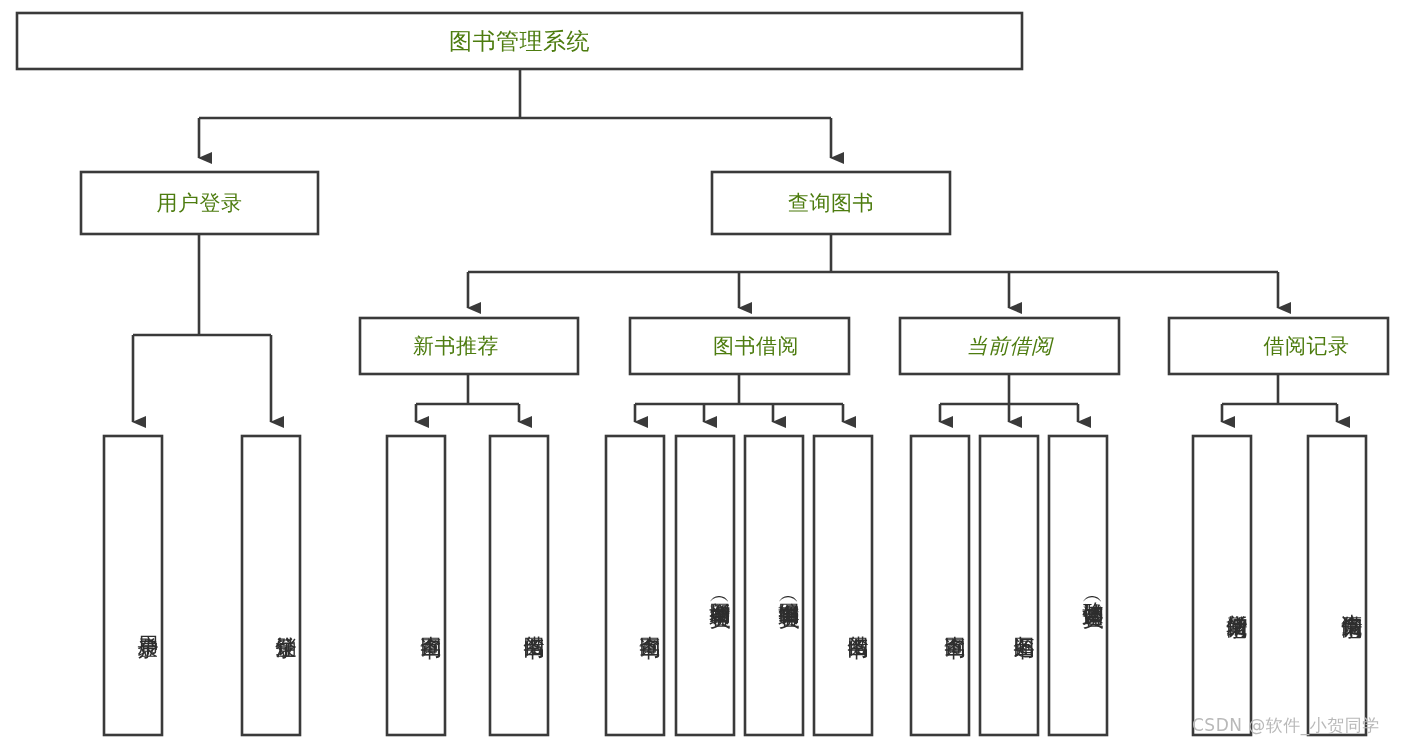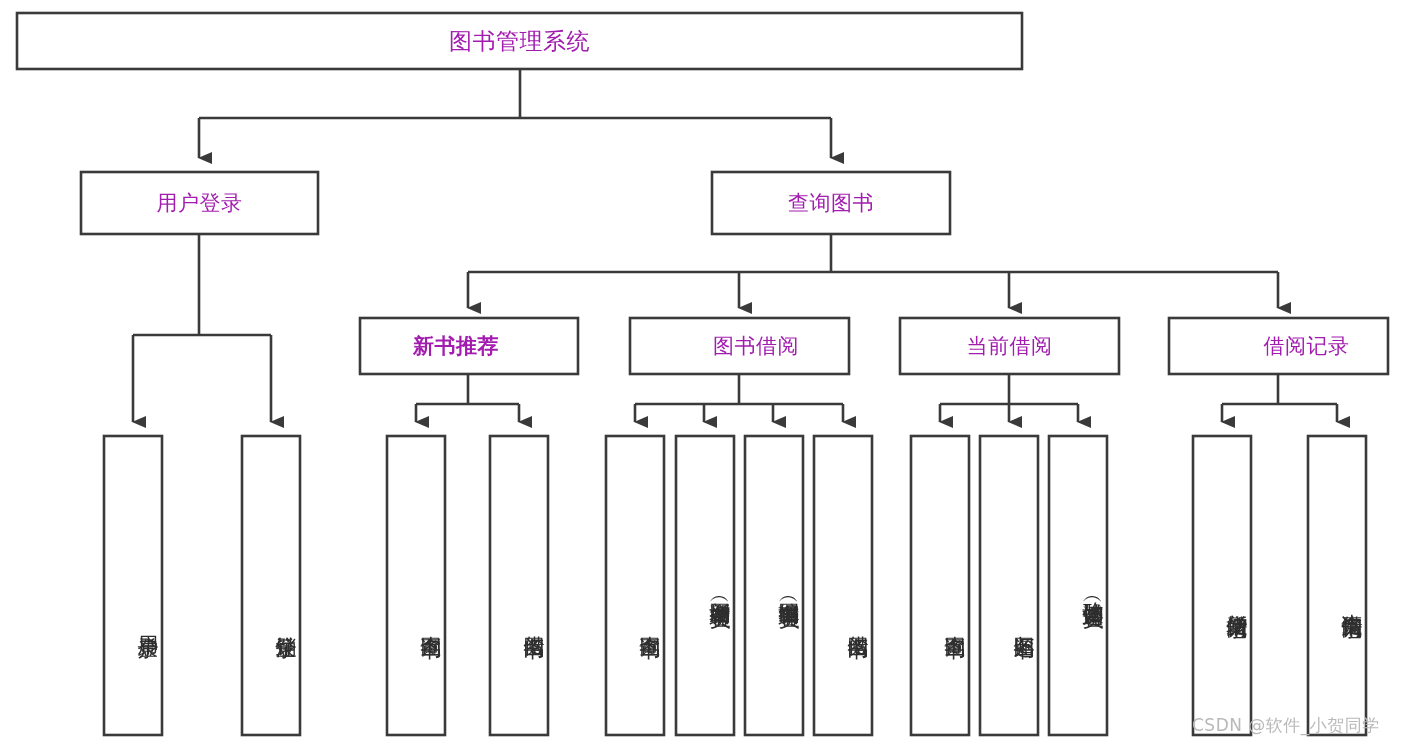--- a/index.html
+++ b/index.html
@@ -39,21 +39,21 @@
   }
   .arrow-head {
     fill: #3a3a3a;
     stroke: none;
   }
   .node-label-h {
     position: absolute;
     display: flex;
     align-items: center;
     justify-content: center;
-    color: #a21caf;
+    color: #4d7c0f;
     font-size: 21px;
     line-height: 1.15;
     letter-spacing: 0.5px;
     white-space: nowrap;
     pointer-events: none;
   }
   .node-label-v {
     position: absolute;
     display: flex;
     align-items: flex-start;
@@ -167,23 +167,23 @@
 
     <rect class="node-box" x="1193" y="436" width="58" height="299"></rect>
     <rect class="node-box" x="1308" y="436" width="58" height="299"></rect>
   </svg>
 
   <div class="node-label-h" style="left:17px; top:13px; width:1005px; height:56px; font-size:23px;">图书管理系统</div>
 
   <div class="node-label-h" style="left:81px; top:172px; width:237px; height:62px;">用户登录</div>
   <div class="node-label-h" style="left:712px; top:172px; width:238px; height:62px;">查询图书</div>
 
-  <div class="node-label-h" style="left:360px; top:318px; width:192px; height:56px;font-weight:bold;">新书推荐</div>
+  <div class="node-label-h" style="left:360px; top:318px; width:192px; height:56px;">新书推荐</div>
   <div class="node-label-h" style="left:630px; top:318px; width:252px; height:56px;text-align:right;">图书借阅</div>
-  <div class="node-label-h" style="left:900px; top:318px; width:219px; height:56px;">当前借阅</div>
+  <div class="node-label-h" style="left:900px; top:318px; width:219px; height:56px;font-style:italic;">当前借阅</div>
   <div class="node-label-h" style="left:1169px; top:318px; width:219px; height:56px;padding-left:28px;">借阅记录</div>
 
   <div class="node-label-v" style="left:104px; top:516px; width:58px; height:210px;">用户登录</div>
   <div class="node-label-v" style="left:242px; top:516px; width:58px; height:210px;">注销登录</div>
 
   <div class="node-label-v" style="left:387px; top:516px; width:58px; height:210px;">查询图书</div>
   <div class="node-label-v" style="left:490px; top:516px; width:58px; height:210px;">借阅图书</div>
 
   <div class="node-label-v" style="left:606px; top:516px; width:58px; height:210px;">查询图书</div>
   <div class="node-label-v" style="left:676px; top:444px; width:58px; height:290px;">新增图书（管理员）</div>

